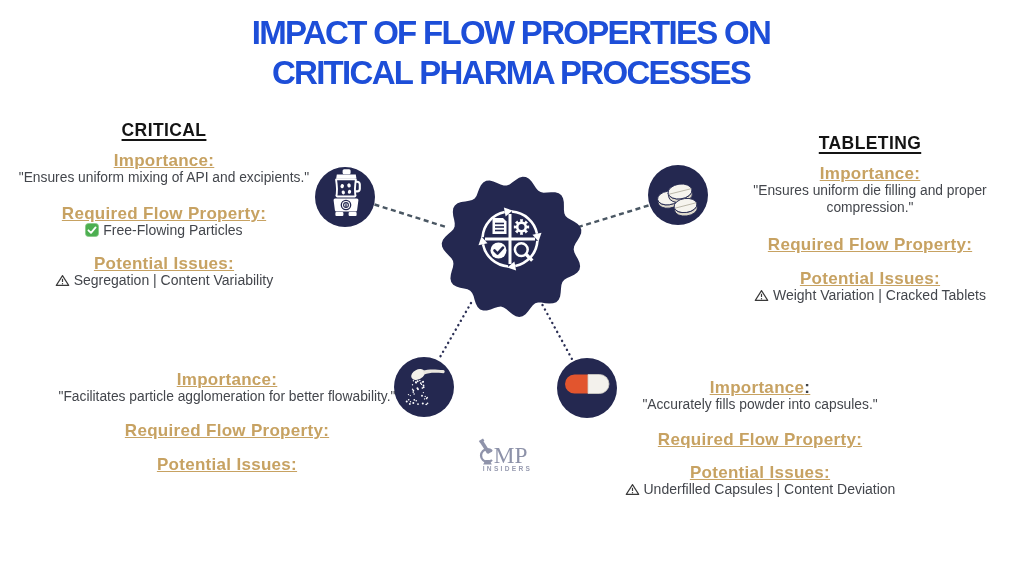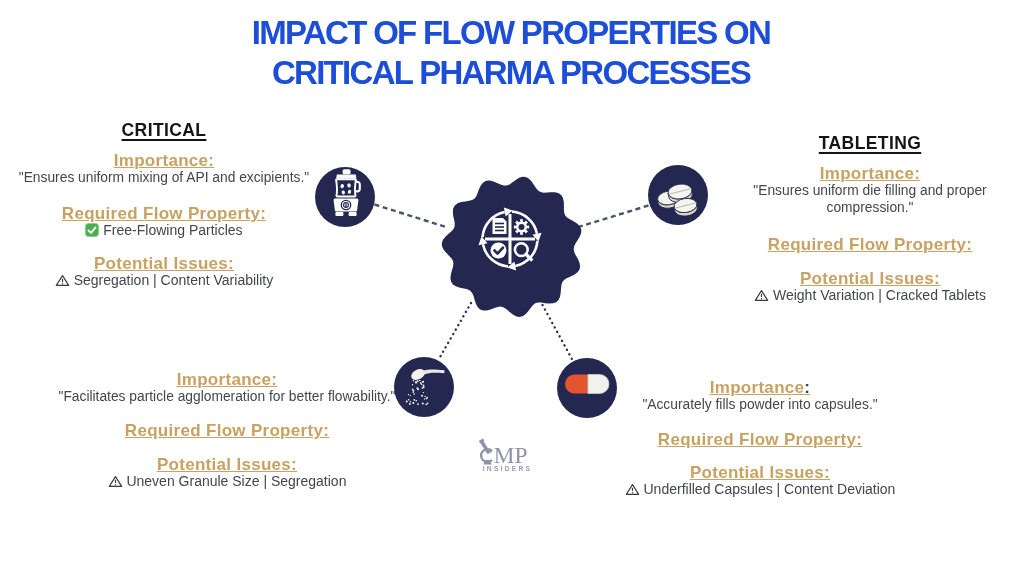--- a/index.html
+++ b/index.html
@@ -214,25 +214,20 @@
         <line x1="7.5" y1="4.8" x2="7.5" y2="8" stroke="#3a3a3a" stroke-width="1.2"></line>
         <circle cx="7.5" cy="9.8" r="0.7" fill="#3a3a3a"></circle>
       </svg> Weight Variation | Cracked Tablets</div>
 </div>
 
 <div class="blk" style="left:47px;top:355px;width:360px;">
   <div class="lbl" style="margin-top:16px;">Importance:</div>
   <div class="txt q">"Facilitates particle agglomeration for better flowability."</div>
   <div class="lbl" style="margin-top:17px;">Required Flow Property:</div>
   <div class="lbl" style="margin-top:17px;">Potential Issues:</div>
-  <div class="txt"><svg class="ico" width="15" height="13" viewBox="0 0 15 13">
-        <path d="M7.5 1.6 L13.7 11.4 H1.3 Z" fill="none" stroke="#3a3a3a" stroke-width="1.15" stroke-linejoin="round"></path>
-        <line x1="7.5" y1="4.8" x2="7.5" y2="8" stroke="#3a3a3a" stroke-width="1.2"></line>
-        <circle cx="7.5" cy="9.8" r="0.7" fill="#3a3a3a"></circle>
-      </svg> Uneven Granule Size | Segregation</div>
 </div>
 
 <div class="blk" style="left:585px;top:369px;width:350px;">
   <div class="lbl" style="margin-top:10px;">Importance<span style="color:#3e4145">:</span></div>
   <div class="txt q">"Accurately fills powder into capsules."</div>
   <div class="lbl" style="margin-top:18px;">Required Flow Property:</div>
   <div class="lbl" style="margin-top:16px;">Potential Issues:</div>
   <div class="txt"><svg class="ico" width="15" height="13" viewBox="0 0 15 13">
         <path d="M7.5 1.6 L13.7 11.4 H1.3 Z" fill="none" stroke="#3a3a3a" stroke-width="1.15" stroke-linejoin="round"></path>
         <line x1="7.5" y1="4.8" x2="7.5" y2="8" stroke="#3a3a3a" stroke-width="1.2"></line>

